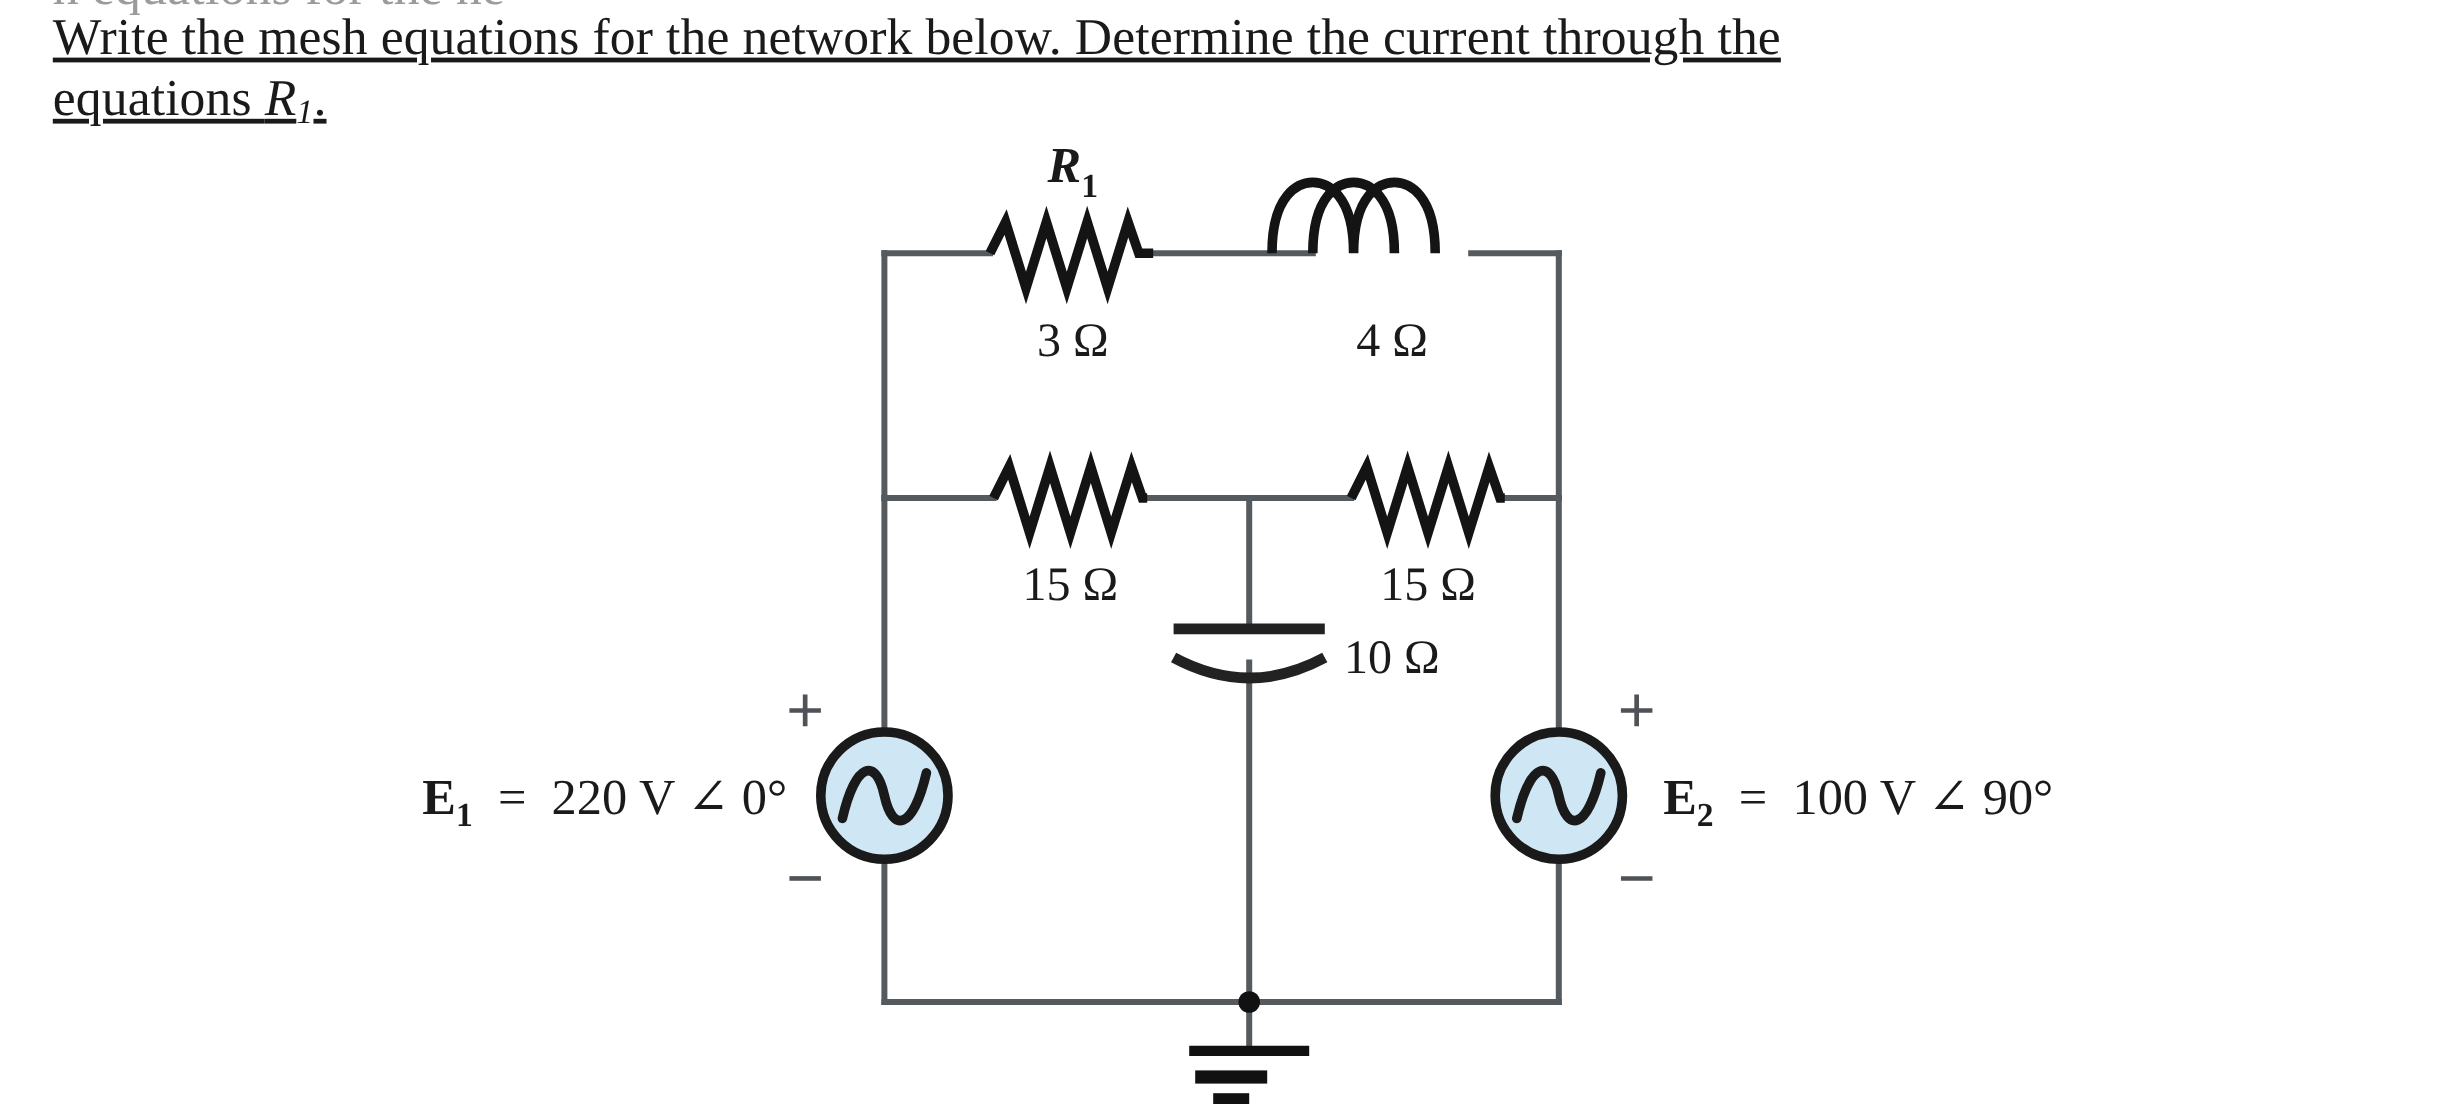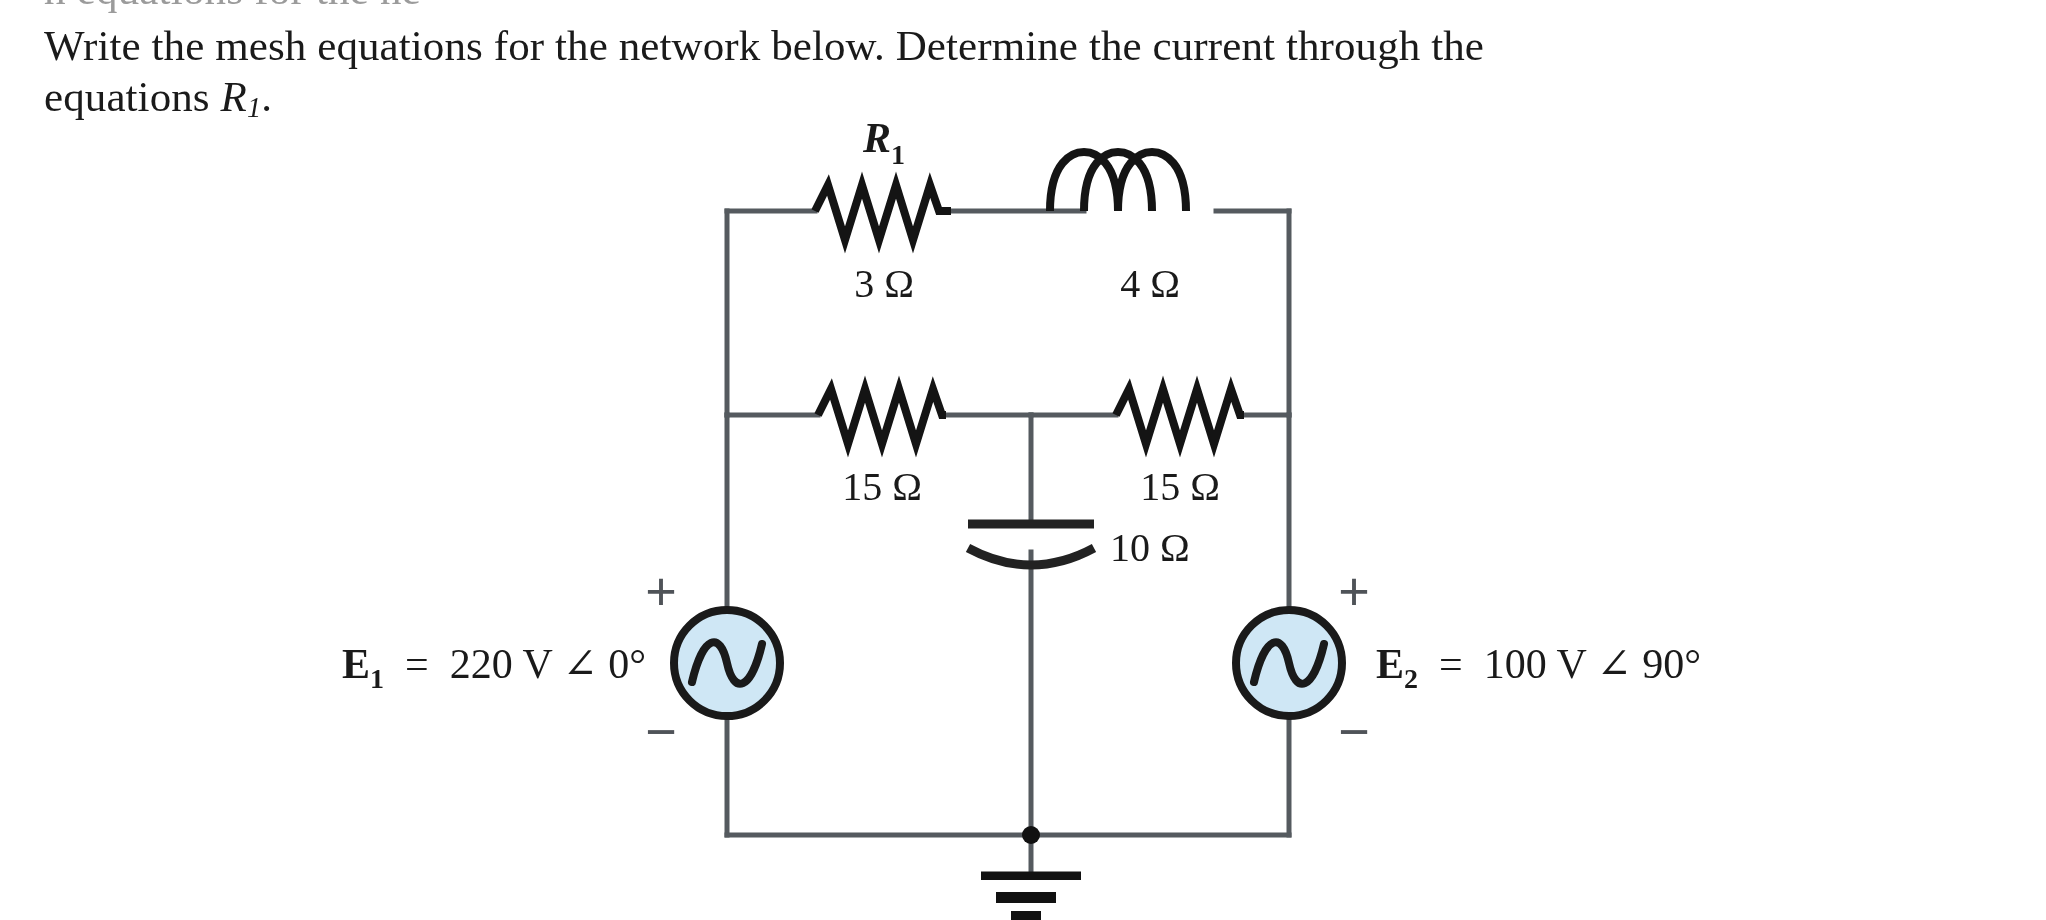--- a/index.html
+++ b/index.html
@@ -31,39 +31,40 @@
     line-height: 40px;
     color: #4a4a4a;
     opacity: 0.55;
     white-space: nowrap;
     letter-spacing: 0.2px;
   }
   
   .problem-text {
     position: absolute;
     left: 44px;
-    top: 20px;
+    top: 6px;
     width: 1800px;
     font-size: 43px;
     line-height: 51px;
     color: #1a1a1a;
     letter-spacing: 0.1px;
+    text-decoration: underline;
   }
   .problem-text .ital {
     font-style: italic;
   }
   .problem-text sub {
     font-size: 0.66em;
     font-style: italic;
     vertical-align: -0.22em;
   }
   
   #circuit-stage {
     position: absolute;
-    left: 6px;
+    left: 16px;
     top: 90px;
     width: 1752px;
     height: 790px;
   }
   svg { display: block; }
   .wire {
     stroke: #555a5f;
     stroke-width: 5;
     fill: none;
     stroke-linecap: square;

